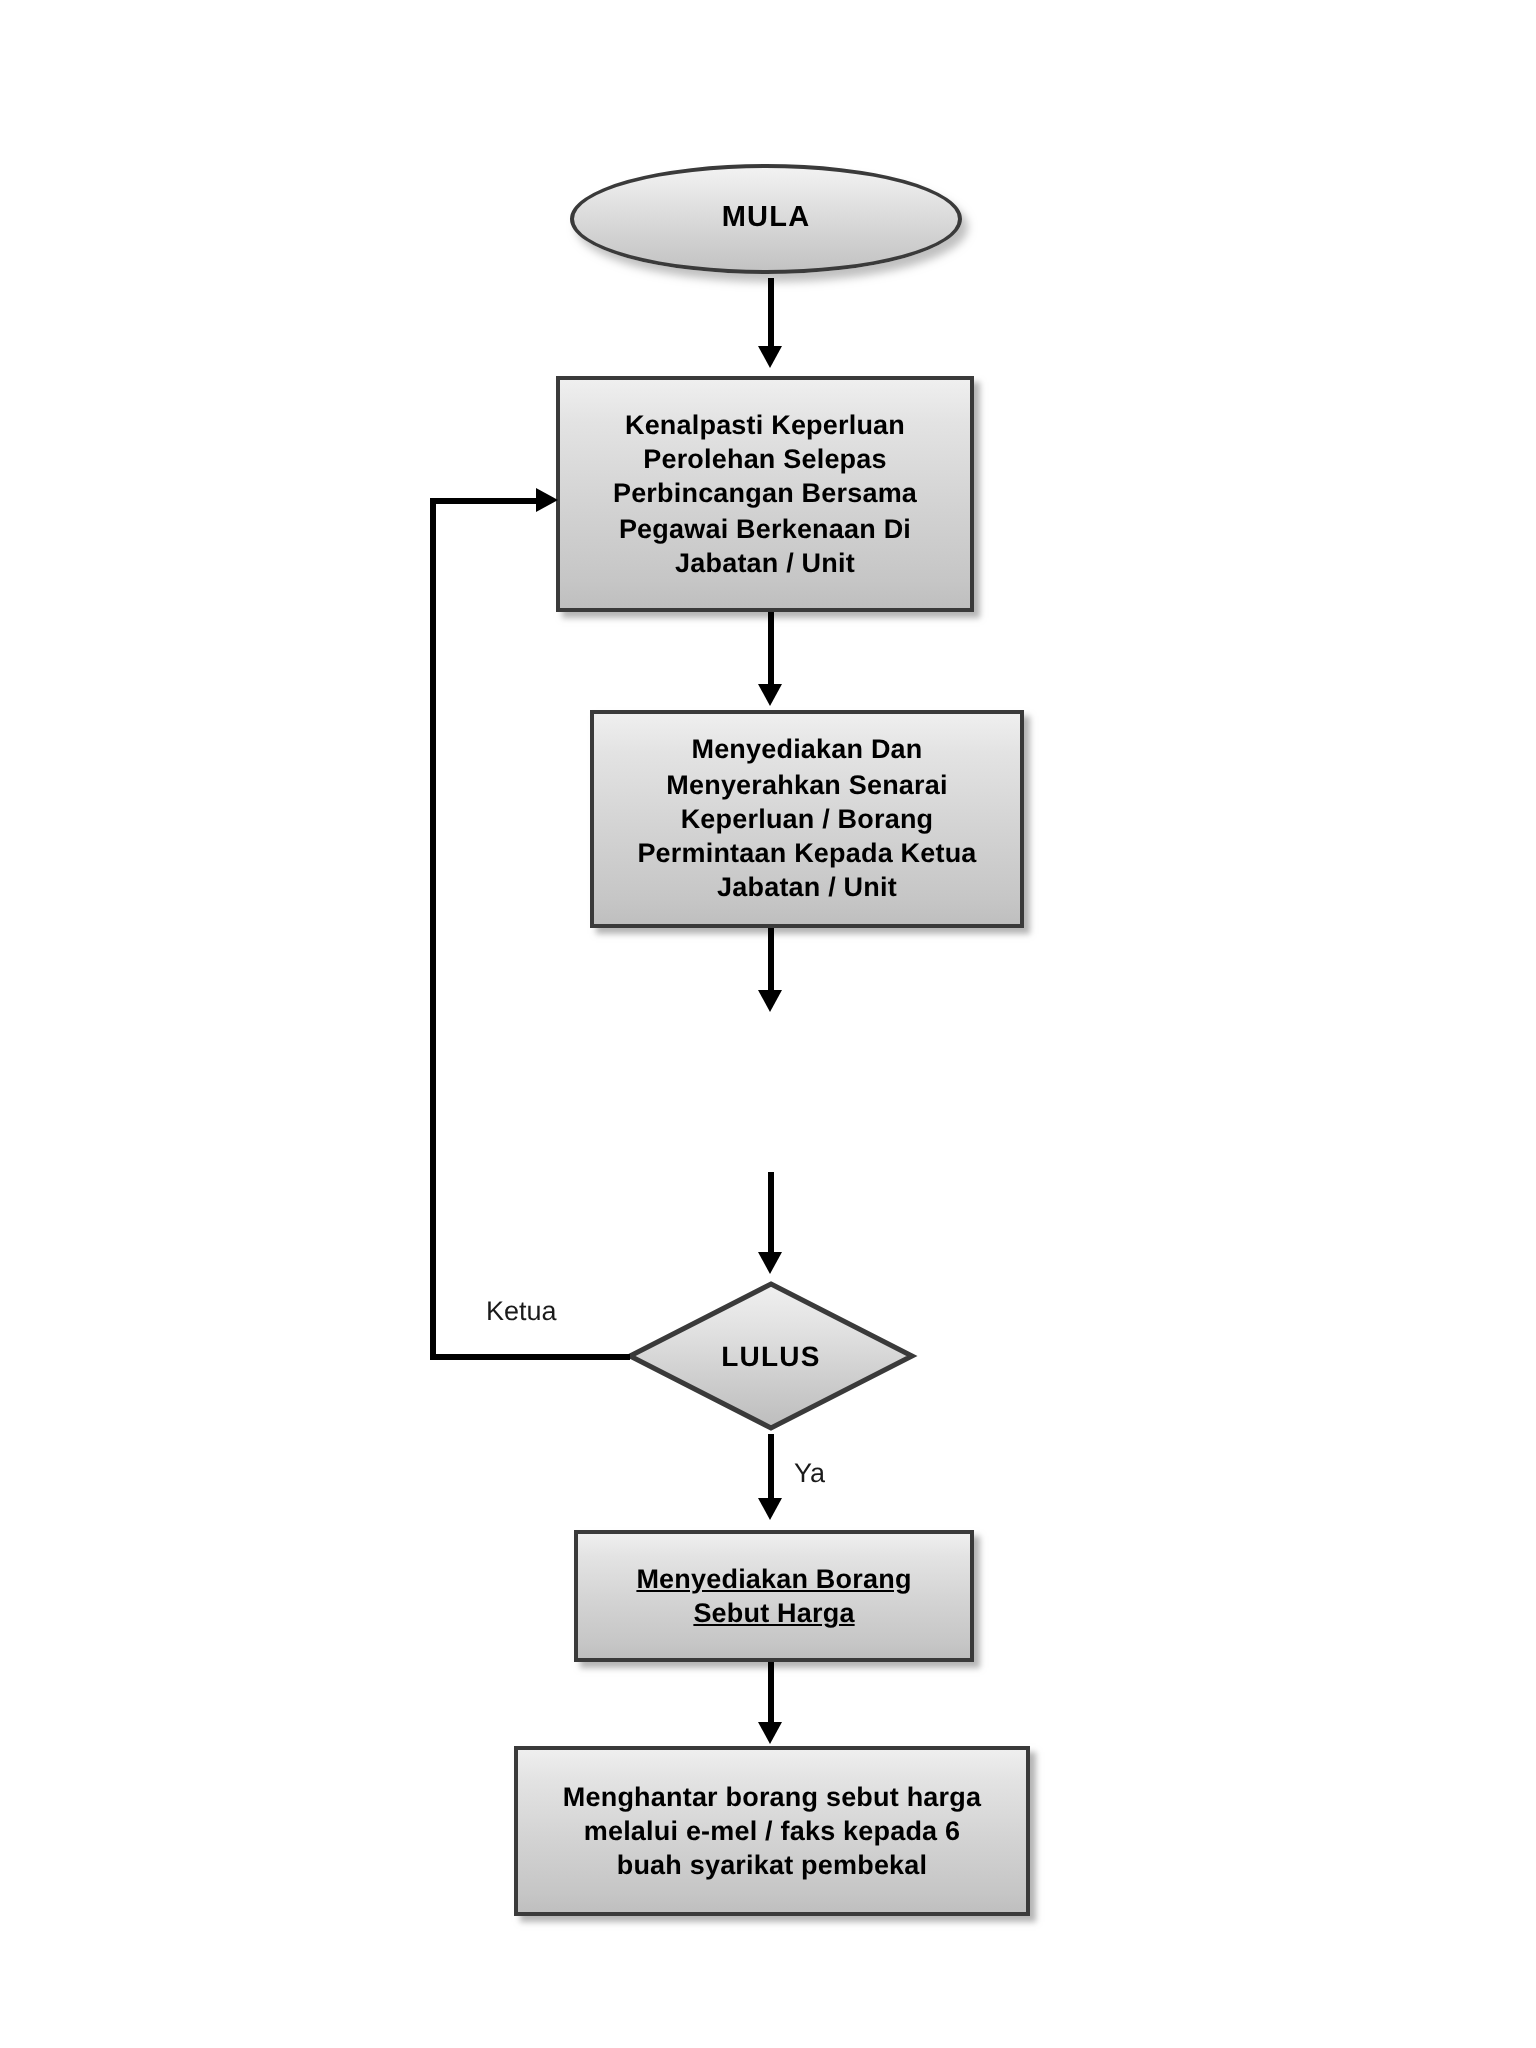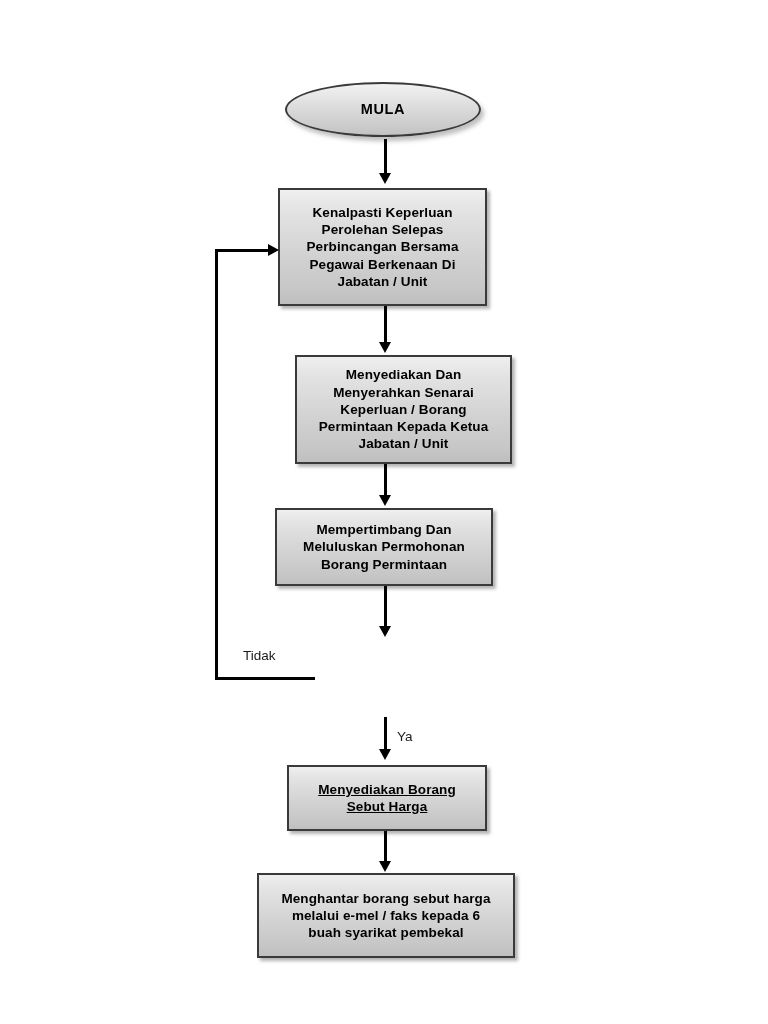--- a/index.html
+++ b/index.html
@@ -120,31 +120,46 @@
   <div class="node proc" style="left:278px; top:188px; width:209px; height:118px;">Kenalpasti Keperluan Perolehan Selepas Perbincangan Bersama Pegawai Berkenaan Di Jabatan / Unit</div>
 
   <div class="conn conn-v" style="left:384px; top:306px; height:38px;"></div>
   <div class="arrowhead arrow-down" style="left:379px; top:342px;"></div>
 
   <div class="node proc" style="left:275px; top:355px; width:217px; height:109px;margin-left:20px;">Menyediakan Dan Menyerahkan Senarai Keperluan / Borang Permintaan Kepada Ketua Jabatan / Unit</div>
 
   <div class="conn conn-v" style="left:384px; top:464px; height:33px;"></div>
   <div class="arrowhead arrow-down" style="left:379px; top:495px;"></div>
 
-  <div class="node proc" style="left:275px; top:508px; width:218px; height:78px;">Mempertimbang Dan Meluluskan Permohonan Borang Permintaan</div>
 
   <div class="conn conn-v" style="left:384px; top:586px; height:42px;"></div>
   <div class="arrowhead arrow-down" style="left:379px; top:626px;"></div>
 
+  <div class="decision-wrap" style="left:312px; top:639px; width:147px; height:78px;">
+    <div class="decision-shape">
+      <svg width="147" height="78" viewBox="0 0 147 78">
+        <defs>
+          <linearGradient id="diamondGrad" x1="0" y1="0" x2="0" y2="1">
+            <stop offset="0%" stop-color="#f0f0f0"></stop>
+            <stop offset="30%" stop-color="#e2e2e2"></stop>
+            <stop offset="70%" stop-color="#cccccc"></stop>
+            <stop offset="100%" stop-color="#bdbdbd"></stop>
+          </linearGradient>
+        </defs>
+        <polygon points="73.5,3 144,39 73.5,75 3,39" fill="url(#diamondGrad)" stroke="#3a3a3a" stroke-width="2.5"></polygon>
+      </svg>
+    </div>
+    <div class="decision-label">LULUS</div>
+  </div>
 
   <div class="conn conn-h" style="left:215px; top:677px; width:100px;"></div>
   <div class="conn conn-v" style="left:215px; top:249px; height:431px;"></div>
   <div class="conn conn-h" style="left:215px; top:249px; width:55px;"></div>
   <div class="arrowhead arrow-right" style="left:268px; top:244px;"></div>
-  <div class="edge-label" style="left:243px; top:648px;">Tidak</div>
+  <div class="edge-label" style="left:243px; top:648px;">Ketua</div>
 
   <div class="conn conn-v" style="left:384px; top:717px; height:34px;"></div>
   <div class="arrowhead arrow-down" style="left:379px; top:749px;"></div>
   <div class="edge-label" style="left:397px; top:729px;">Ya</div>
 
   <div class="node proc" style="left:287px; top:765px; width:200px; height:66px;text-decoration:underline;">Menyediakan Borang Sebut Harga</div>
 
   <div class="conn conn-v" style="left:384px; top:831px; height:32px;"></div>
   <div class="arrowhead arrow-down" style="left:379px; top:861px;"></div>
 

